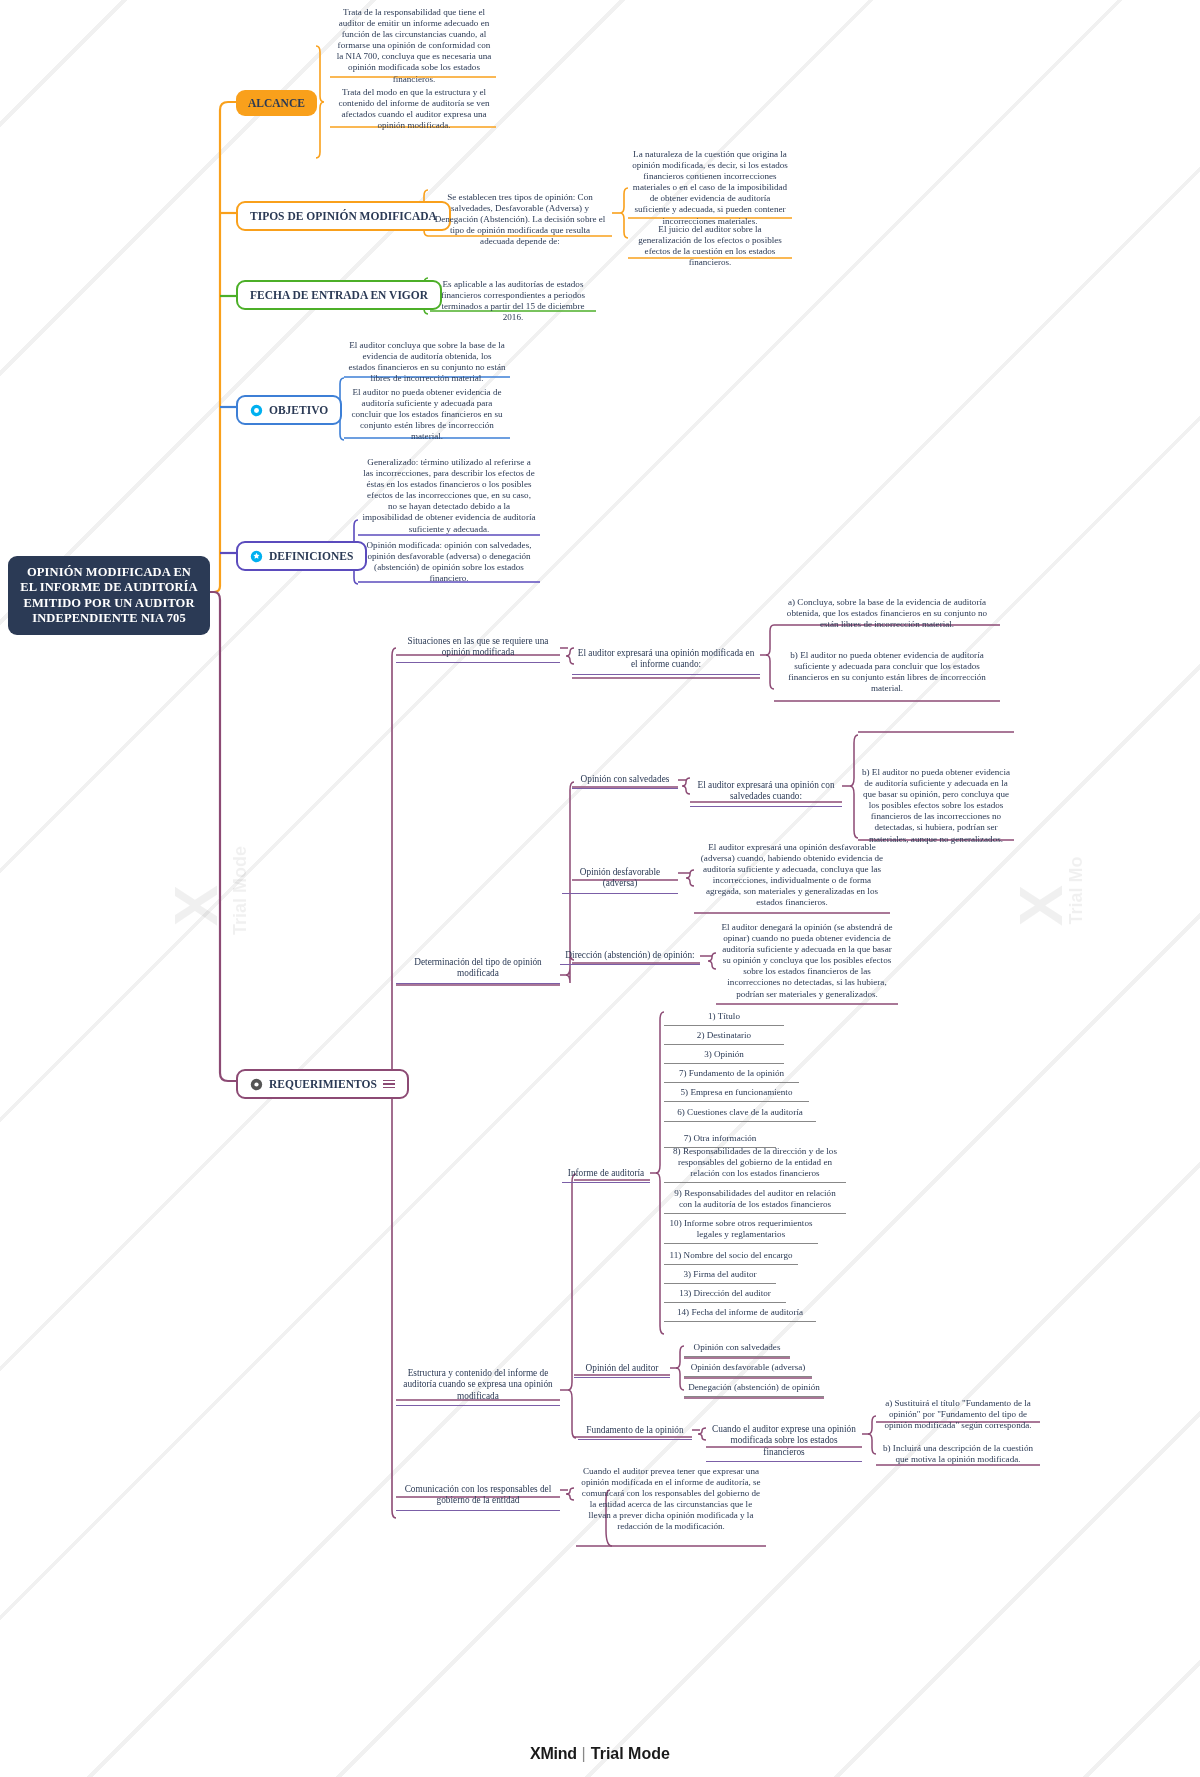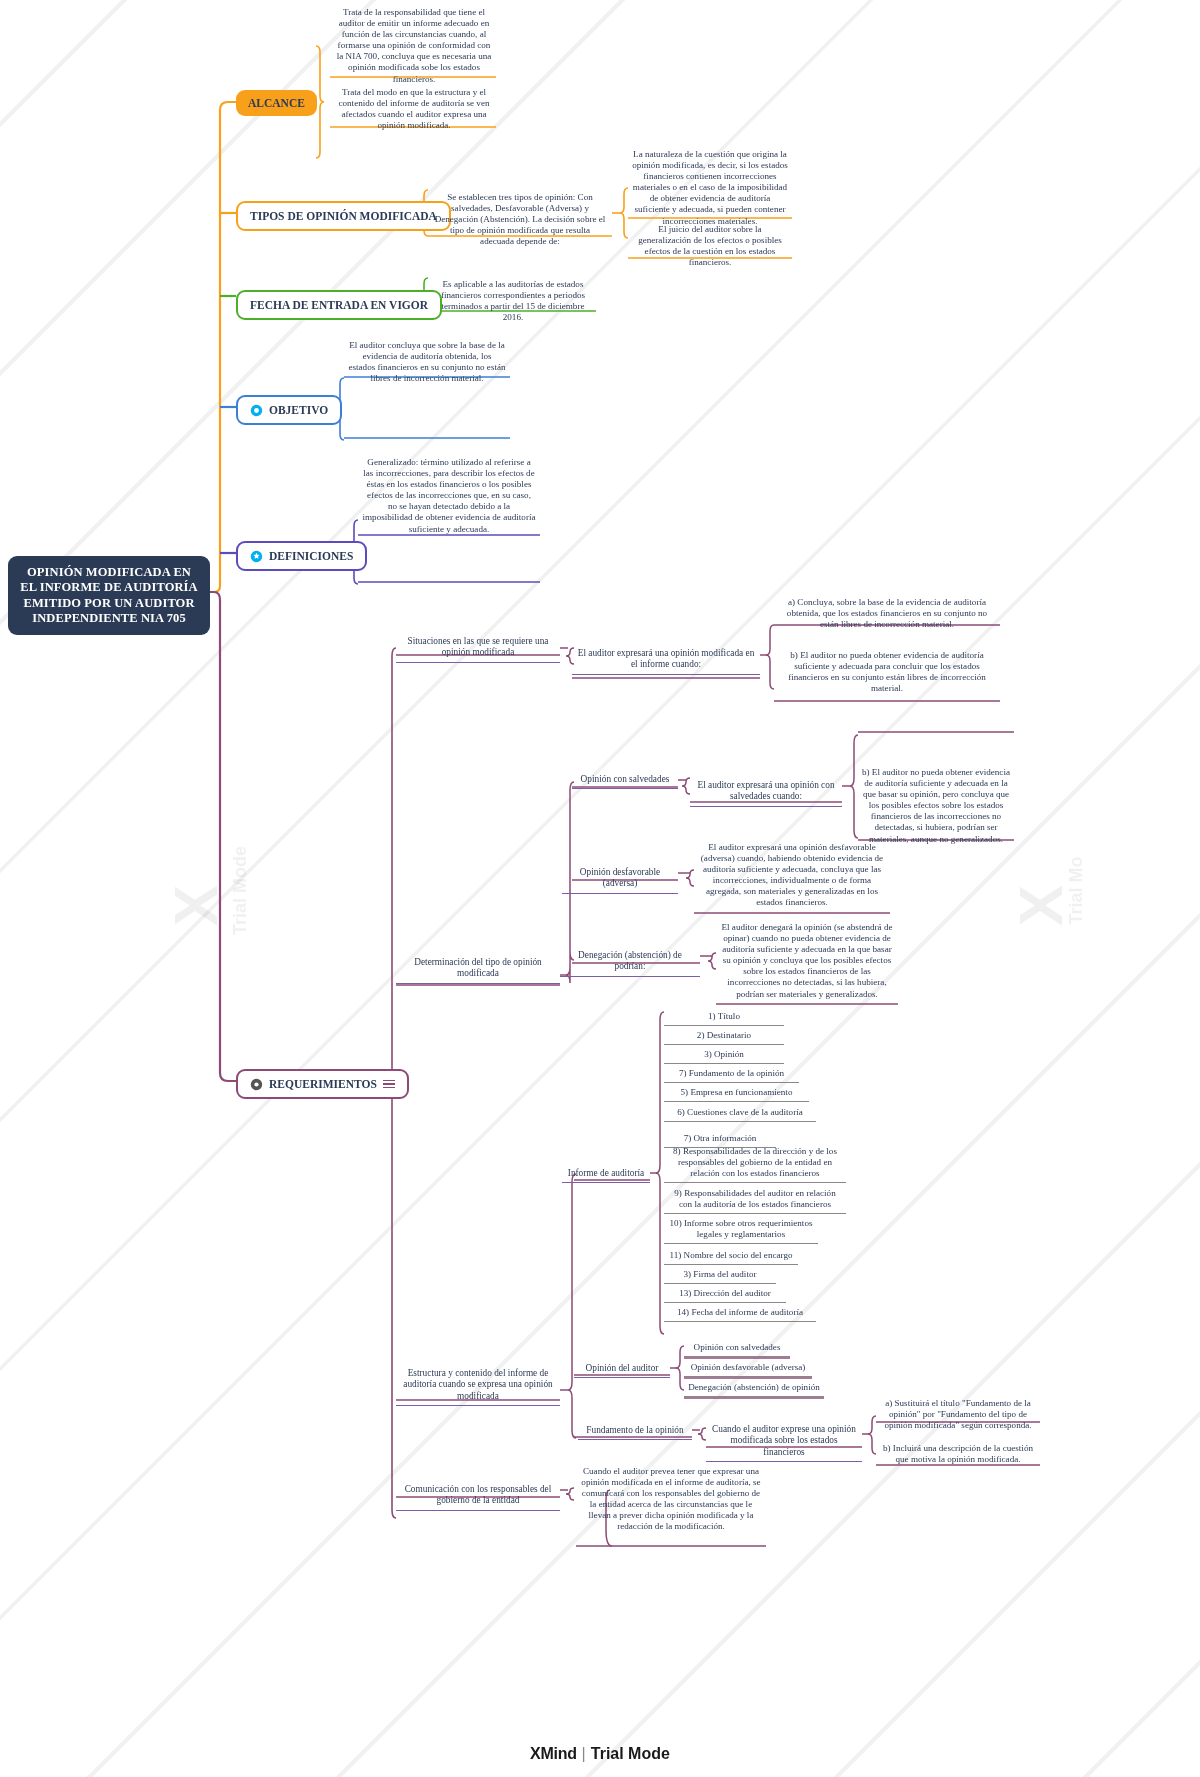--- a/index.html
+++ b/index.html
@@ -194,46 +194,48 @@
   <div class="node leaf" style="left:330px; top:5px; width:168px;">Trata de la responsabilidad que tiene el auditor de emitir un informe adecuado en función de las circunstancias cuando, al formarse una opinión de conformidad con la NIA 700, concluya que es necesaria una opinión modificada sobe los estados financieros.</div>
   <div class="node leaf" style="left:330px; top:85px; width:168px;">Trata del modo en que la estructura y el contenido del informe de auditoría se ven afectados cuando el auditor expresa una opinión modificada.</div>
 
   <div class="node pill" style="left:236px; top:201px; border-color:#f9a01b;">
     <span>TIPOS DE OPINIÓN MODIFICADA</span>
   </div>
   <div class="node leaf" style="left:430px; top:190px; width:180px;">Se establecen tres tipos de opinión: Con salvedades, Desfavorable (Adversa) y Denegación (Abstención). La decisión sobre el tipo de opinión modificada que resulta adecuada depende de:</div>
   <div class="node leaf" style="left:628px; top:147px; width:164px;">La naturaleza de la cuestión que origina la opinión modificada, es decir, si los estados financieros contienen incorrecciones materiales o en el caso de la imposibilidad de obtener evidencia de auditoría suficiente y adecuada, si pueden contener incorrecciones materiales.</div>
   <div class="node leaf" style="left:628px; top:222px; width:164px;">El juicio del auditor sobre la generalización de los efectos o posibles efectos de la cuestión en los estados financieros.</div>
 
-  <div class="node pill" style="left:236px; top:290px; border-color:#4caf28;">
+  <div class="node pill" style="left:236px; top:280px; border-color:#4caf28;">
     <span>FECHA DE ENTRADA EN VIGOR</span>
   </div>
   <div class="node leaf" style="left:430px; top:277px; width:166px;">Es aplicable a las auditorías de estados financieros correspondientes a periodos terminados a partir del 15 de diciembre 2016.</div>
 
   <div class="node pill" style="left:236px; top:395px; border-color:#3d7fd6;">
     <span class="ic">
       <svg viewBox="0 0 16 16" width="13" height="13">
           <circle cx="8" cy="8" r="7" fill="#00b0f0"></circle>
           <circle cx="8" cy="8" r="3" fill="#fff"></circle>
         </svg>
     </span>
     <span>OBJETIVO</span>
   </div>
   <div class="node leaf" style="left:344px; top:338px; width:166px;">El auditor concluya que sobre la base de la evidencia de auditoría obtenida, los estados financieros en su conjunto no están libres de incorrección material.</div>
+  <div class="node leaf" style="left:344px; top:385px; width:166px;">El auditor no pueda obtener evidencia de auditoría suficiente y adecuada para concluir que los estados financieros en su conjunto estén libres de incorrección material.</div>
 
   <div class="node pill" style="left:236px; top:541px; border-color:#5b4bbd;">
     <span class="ic">
       <svg viewBox="0 0 16 16" width="13" height="13">
           <circle cx="8" cy="8" r="7" fill="#00b0f0"></circle>
           <path d="M8 3.5l1.2 2.4 2.6.4-1.9 1.8.45 2.6L8 9.5l-2.35 1.2.45-2.6L4.2 6.3l2.6-.4z" fill="#fff"></path>
         </svg>
     </span>
     <span>DEFINICIONES</span>
   </div>
   <div class="node leaf" style="left:358px; top:455px; width:182px;">Generalizado: término utilizado al referirse a las incorrecciones, para describir los efectos de éstas en los estados financieros o los posibles efectos de las incorrecciones que, en su caso, no se hayan detectado debido a la imposibilidad de obtener evidencia de auditoría suficiente y adecuada.</div>
+  <div class="node leaf" style="left:358px; top:538px; width:182px;">Opinión modificada: opinión con salvedades, opinión desfavorable (adversa) o denegación (abstención) de opinión sobre los estados financiero.</div>
 
   <div class="node pill" style="left:236px; top:1069px; border-color:#8c4a74;">
     <span class="ic">
       <svg viewBox="0 0 16 16" width="13" height="13">
           <circle cx="8" cy="8" r="7" fill="#555"></circle>
           <circle cx="8" cy="8" r="2.6" fill="#fff"></circle>
         </svg>
     </span>
     <span>REQUERIMIENTOS</span>
     <span class="badge-lines">
@@ -250,21 +252,21 @@
 
   <div class="node topic" style="left:396px; top:955px; width:164px;">Determinación del tipo de opinión modificada</div>
 
   <div class="node topic" style="left:572px; top:772px; width:106px;">Opinión con salvedades</div>
   <div class="node topic" style="left:690px; top:778px; width:152px;">El auditor expresará una opinión con salvedades cuando:</div>
   <div class="node leaf" style="left:858px; top:765px; width:156px;">b) El auditor no pueda obtener evidencia de auditoría suficiente y adecuada en la que basar su opinión, pero concluya que los posibles efectos sobre los estados financieros de las incorrecciones no detectadas, si hubiera, podrían ser materiales, aunque no generalizados.</div>
 
   <div class="node topic" style="left:562px; top:865px; width:116px;">Opinión desfavorable (adversa)</div>
   <div class="node leaf" style="left:694px; top:840px; width:196px;">El auditor expresará una opinión desfavorable (adversa) cuando, habiendo obtenido evidencia de auditoría suficiente y adecuada, concluya que las incorrecciones, individualmente o de forma agregada, son materiales y generalizadas en los estados financieros.</div>
 
-  <div class="node topic" style="left:560px; top:948px; width:140px;">Denegación (abstención) de podrían:</div>
+  <div class="node topic" style="left:560px; top:948px; width:140px;">Dirección (abstención) de opinión:</div>
   <div class="node leaf" style="left:716px; top:920px; width:182px;">El auditor denegará la opinión (se abstendrá de opinar) cuando no pueda obtener evidencia de auditoría suficiente y adecuada en la que basar su opinión y concluya que los posibles efectos sobre los estados financieros de las incorrecciones no detectadas, si las hubiera, podrían ser materiales y generalizados.</div>
 
   <div class="node topic" style="left:396px; top:1366px; width:164px;">Estructura y contenido del informe de auditoría cuando se expresa una opinión modificada</div>
 
   <div class="node topic" style="left:562px; top:1166px; width:88px;">Informe de auditoría</div>
 
   <div class="node leaf ul" style="left:664px; top:1009px; width:120px;text-align:center;">1) Título</div>
   <div class="node leaf ul" style="left:664px; top:1028px; width:120px;">2) Destinatario</div>
   <div class="node leaf ul" style="left:664px; top:1047px; width:120px;">3) Opinión</div>
   <div class="node leaf ul" style="left:664px; top:1066px; width:135px;">7) Fundamento de la opinión</div>

